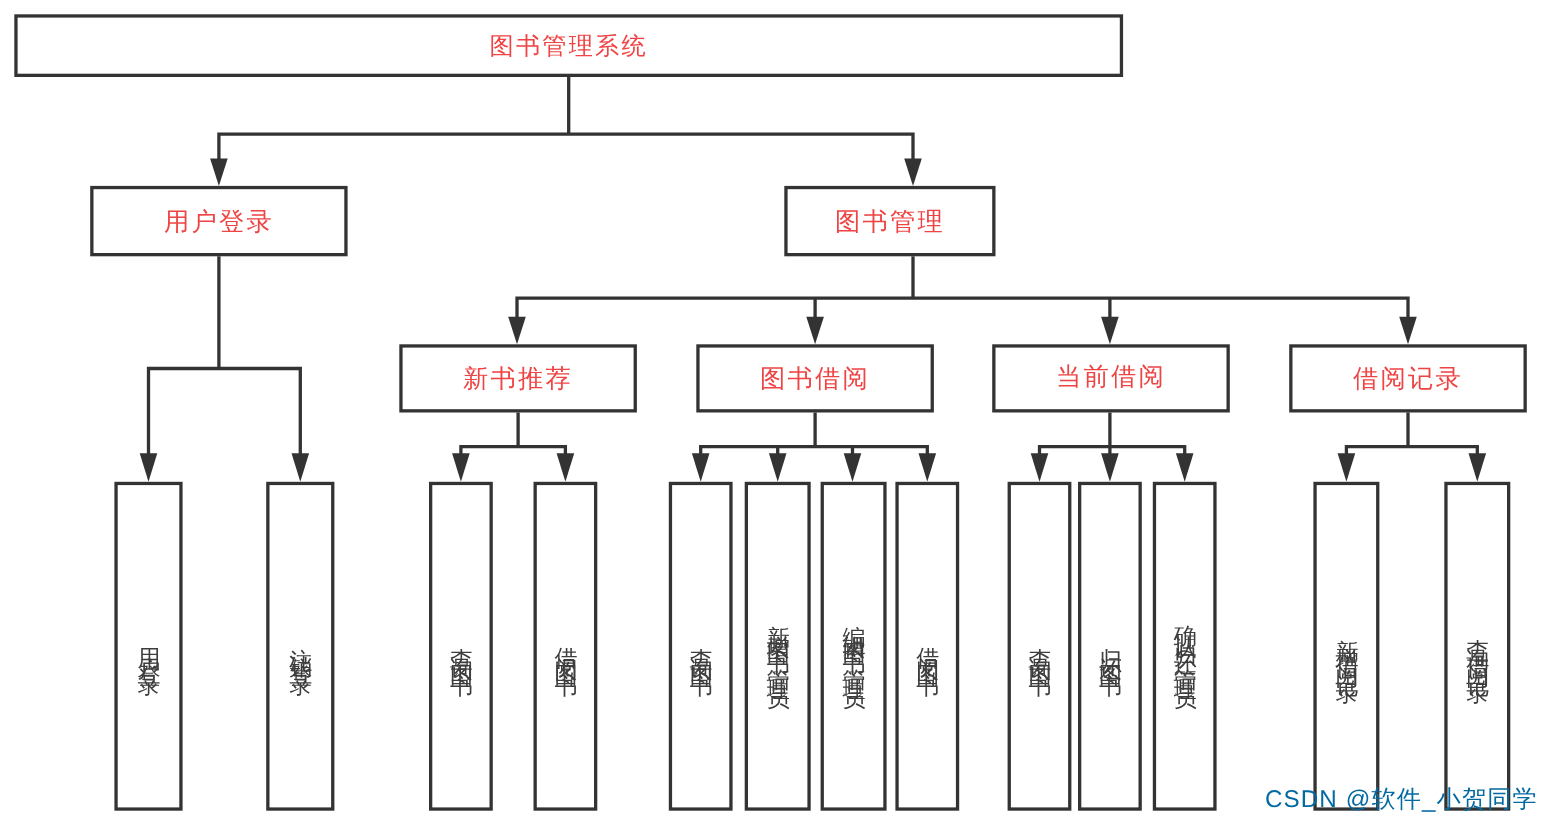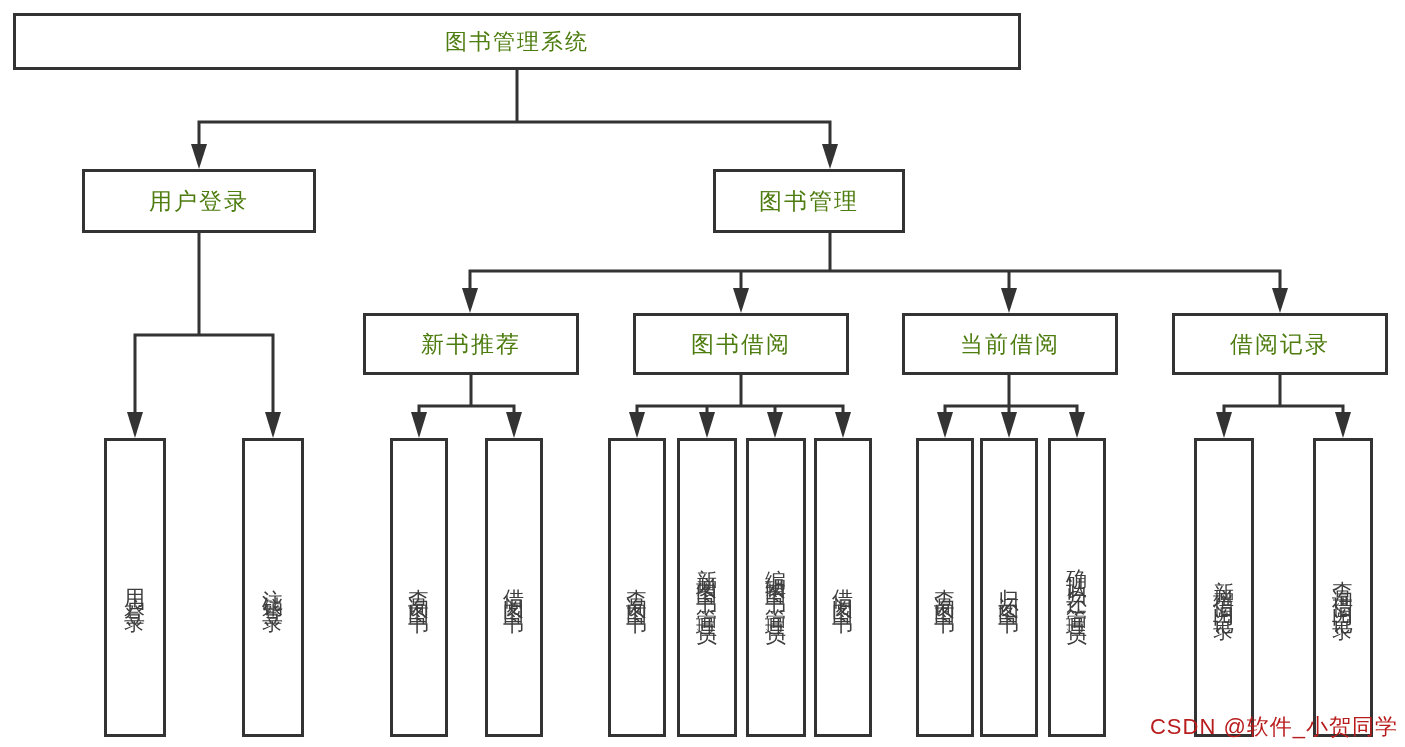--- a/index.html
+++ b/index.html
@@ -28,42 +28,42 @@
     box-sizing: border-box;
     background: #ffffff;
     border: 3px solid #333333;
     display: flex;
     align-items: center;
     justify-content: center;
   }
   .hlabel {
     font-size: 23px;
     letter-spacing: 2px;
-    color: #4d7c0f;
+    color: #ef4444;
     white-space: nowrap;
     line-height: 1;
   }
   .root .hlabel {
     font-size: 22px;
   }
   .vlabel {
     writing-mode: vertical-rl;
     text-orientation: mixed;
     font-size: 21px;
     letter-spacing: 8px;
     line-height: 1;
     color: #3d3d3d;
     white-space: nowrap;
   }
   .watermark {
     position: absolute;
     right: 7px;
     top: 712px;
     font-size: 22px;
-    color: #b91c1c;
+    color: #0369a1;
     letter-spacing: 1px;
     white-space: nowrap;
   }
 </style>
 </head>
 <body>
 
 <div class="canvas">
 
   <svg class="connectors" width="1405" height="747" viewBox="0 0 1405 747" xmlns="http://www.w3.org/2000/svg">
@@ -116,21 +116,21 @@
   <div class="box" style="left:713px; top:169px; width:192px; height:64px;">
     <span class="hlabel">图书管理</span>
   </div>
 
   <div class="box" style="left:363px; top:313px; width:216px; height:62px;">
     <span class="hlabel">新书推荐</span>
   </div>
   <div class="box" style="left:633px; top:313px; width:216px; height:62px;">
     <span class="hlabel">图书借阅</span>
   </div>
-  <div class="box" style="left:902px; top:313px; width:216px; height:62px;">
+  <div class="box" style="left:902px; top:313px; width:216px; height:62px;font-family:Liberation Mono, monospace;">
     <span class="hlabel">当前借阅</span>
   </div>
   <div class="box" style="left:1172px; top:313px; width:216px; height:62px;">
     <span class="hlabel">借阅记录</span>
   </div>
 
   <div class="box" style="left:104px; top:438px; width:62px; height:299px;">
     <span class="vlabel">用户登录</span>
   </div>
   <div class="box" style="left:242px; top:438px; width:62px; height:299px;">

